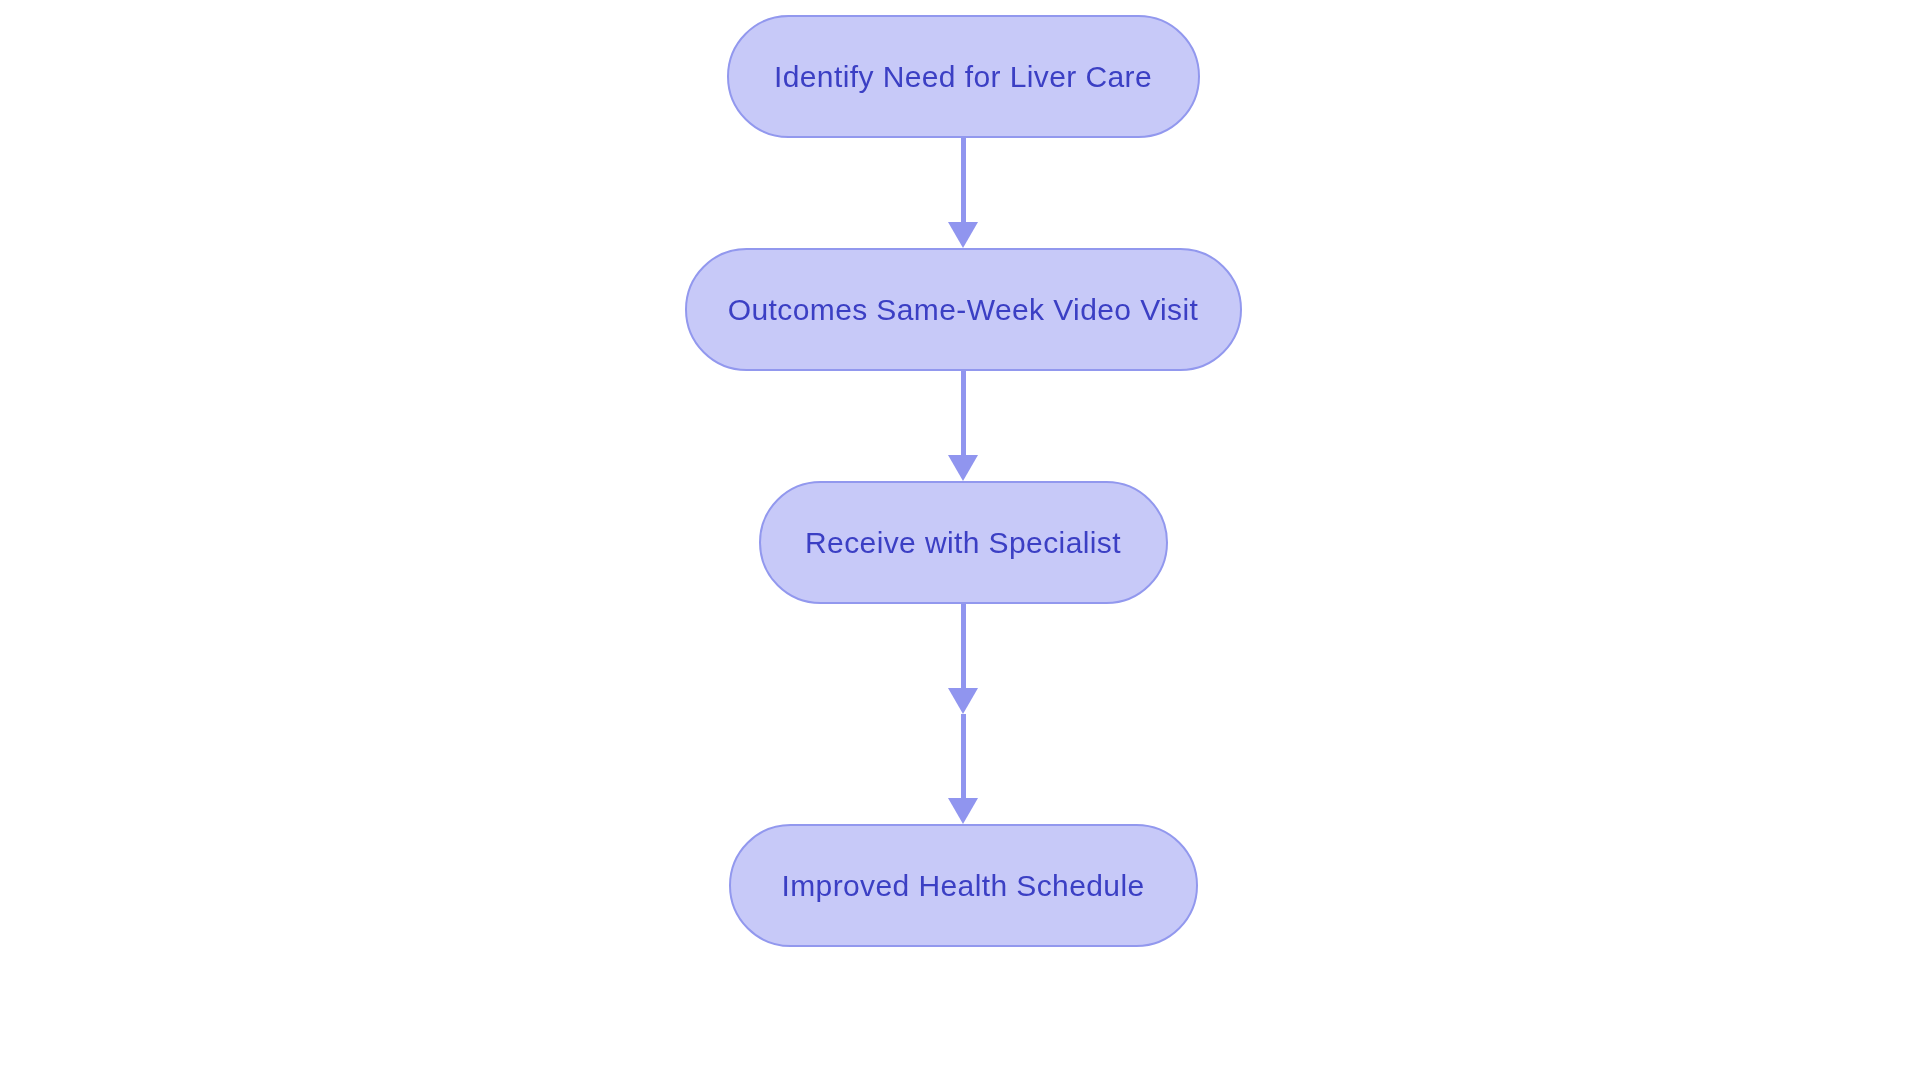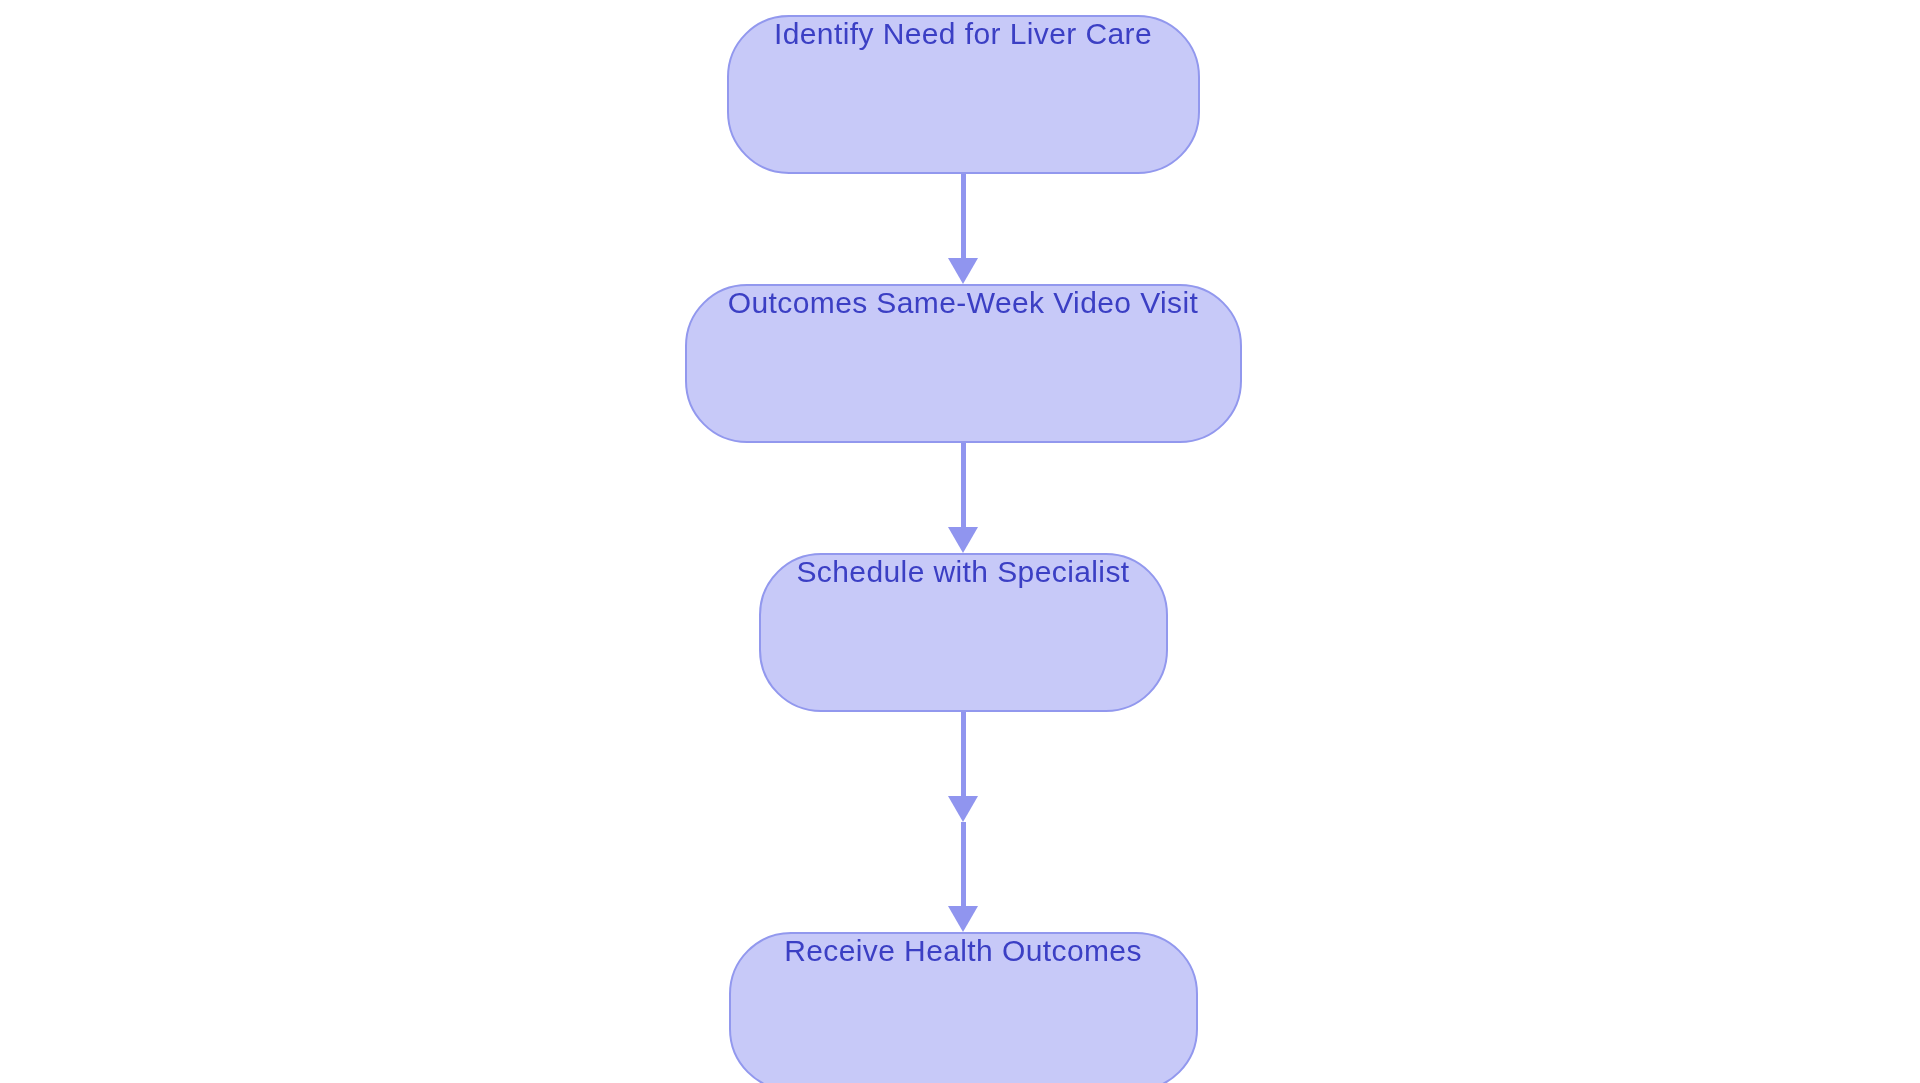--- a/index.html
+++ b/index.html
@@ -21,25 +21,26 @@
     position: relative;
     left: 3px;               
     width: 1920px;
     height: 1083px;
     display: flex;
     flex-direction: column;
     align-items: center;
     padding-top: 15px;
   }
   .node {
-    height: 159px;
+    height: 123px;
     border-radius: 62px;
     background: var(--node-fill);
     border: 2px solid var(--node-border);
     display: flex;
+    align-items: center;
     justify-content: center;
     flex: 0 0 auto;
   }
   .node-label {
     color: var(--node-text);
     font-size: 30px;
     letter-spacing: 0.4px;
     white-space: nowrap;
     text-align: center;
   }
@@ -87,31 +88,31 @@
   <div class="node w2">
     <span class="node-label">Outcomes Same-Week Video Visit</span>
   </div>
 
   <div class="connector">
     <div class="line"></div>
     <div class="head"></div>
   </div>
 
   <div class="node w3">
-    <span class="node-label">Schedule with Specialist</span>
+    <span class="node-label">Receive with Specialist</span>
   </div>
 
   <div class="connector">
     <div class="line"></div>
     <div class="head"></div>
   </div>
 
 
   <div class="connector">
     <div class="line"></div>
     <div class="head"></div>
   </div>
 
   <div class="node w5">
-    <span class="node-label">Receive Health Outcomes</span>
+    <span class="node-label">Improved Health Schedule</span>
   </div>
 
 </div>
 
 </body></html>

